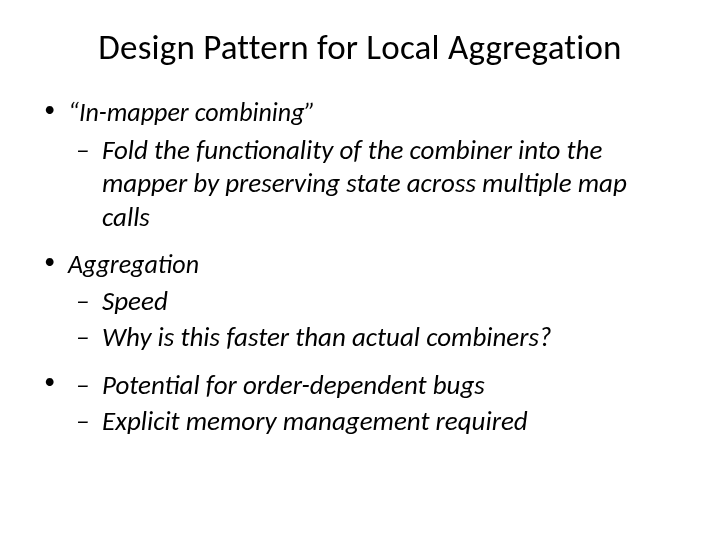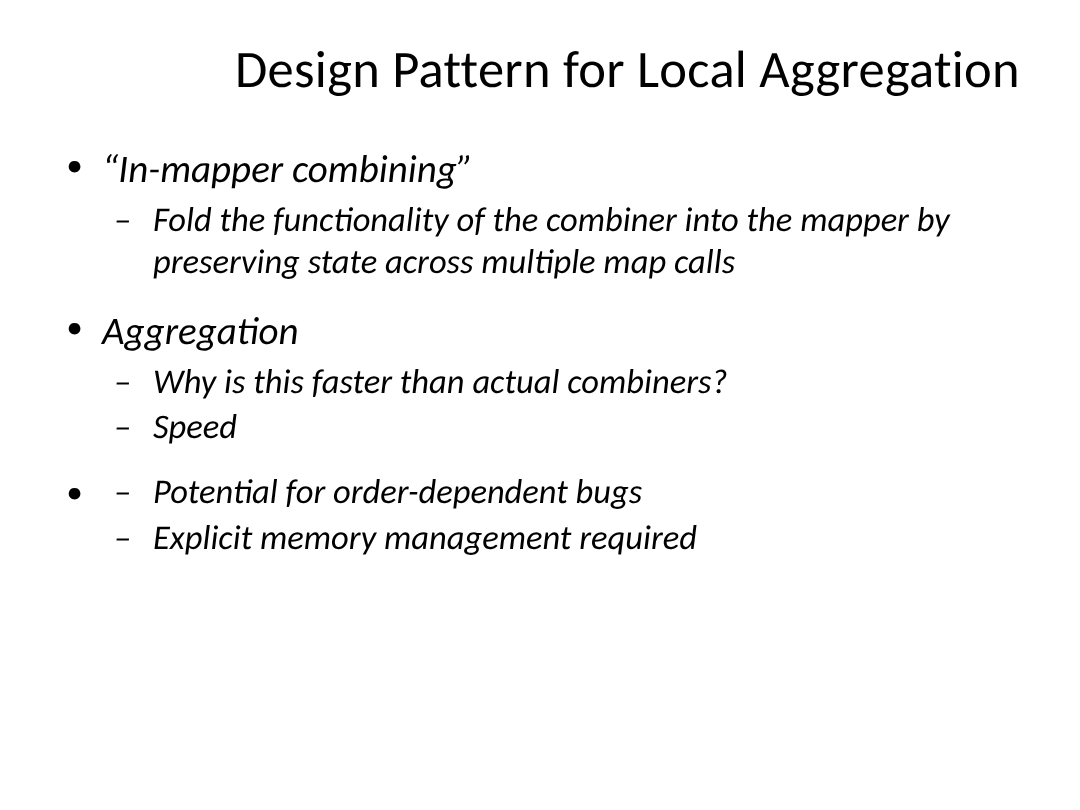--- a/index.html
+++ b/index.html
@@ -13,21 +13,21 @@
     overflow: hidden;
   }
   .slide {
     box-sizing: border-box;
     width: 720px;
     height: 540px;
     padding: 20px 40px 30px 40px;
   }
   .title {
     font-size: 35px;
-    text-align: right;
+    text-align: center;
     margin: 6px 0 28px 0;
     font-weight: 400;
     letter-spacing: 0.2px;
   }
   ul.level1 {
     list-style: none;
     padding: 0;
     margin: 0;
     font-style: italic;
   }
@@ -44,21 +44,21 @@
     left: 4px;
     top: 0;
     font-size: 22px;
   }
   ul.level2 {
     list-style: none;
     padding: 0;
     margin: 4px 0 14px 0;
   }
   ul.level2 > li {
-    font-size: 23px;
+    font-size: 27px;
     margin: 0 0 2px 0;
     padding-left: 34px;
     position: relative;
     line-height: 1.25;
   }
   ul.level2 > li::before {
     content: "–";
     position: absolute;
     left: 8px;
     top: 0;
@@ -72,22 +72,22 @@
   <ul class="level1">
     <li>
       <span>“In-mapper combining”</span>
       <ul class="level2">
         <li>Fold the functionality of the combiner into the mapper by preserving state across multiple map calls</li>
       </ul>
     </li>
     <li>
       <span>Aggregation</span>
       <ul class="level2">
+        <li>Speed</li>
         <li>Why is this faster than actual combiners?</li>
-        <li>Speed</li>
       </ul>
     </li>
     <li>
       <ul class="level2">
         <li>Potential for order-dependent bugs</li>
         <li>Explicit memory management required</li>
       </ul>
     </li>
   </ul>
 </div>

